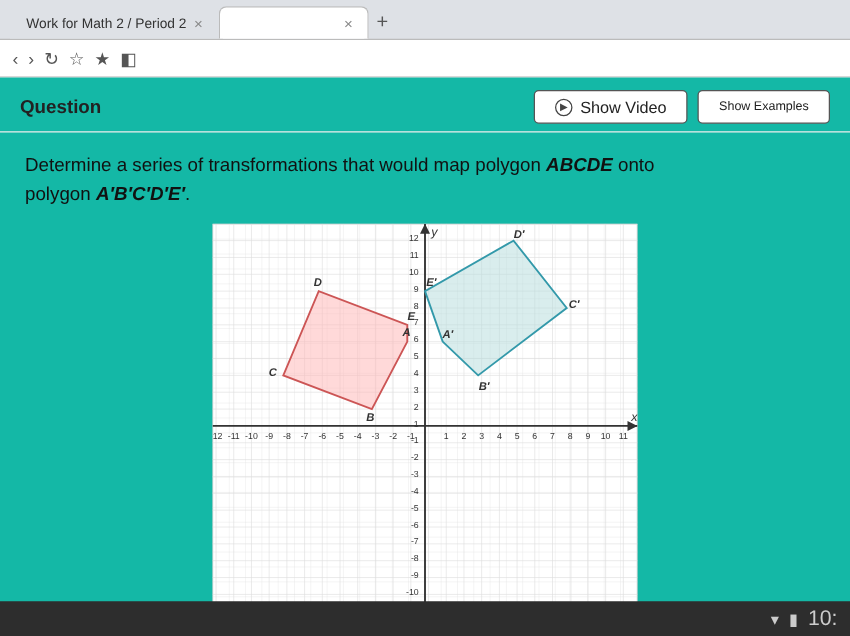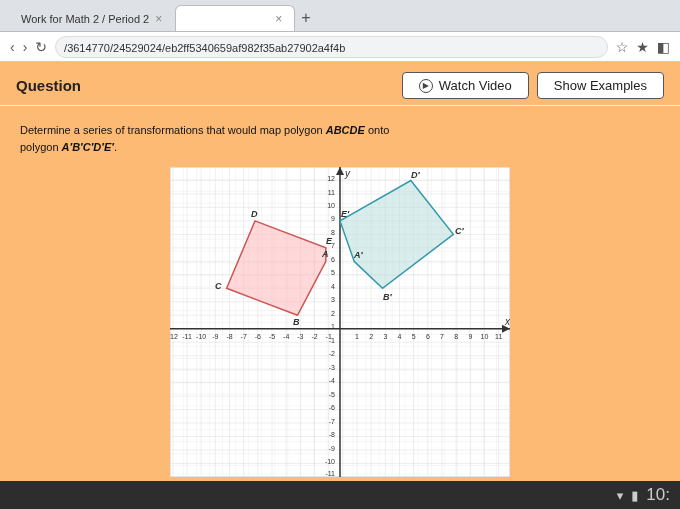--- a/index.html
+++ b/index.html
@@ -71,21 +71,21 @@
       gap: 8px;
       align-items: center;
     }
     .browser-icon {
       font-size: 14px;
       color: #555;
     }
 
     
     .page-content {
-      background: #fdba74;
+      background: #14b8a6;
       height: calc(509px - 62px);
       overflow: hidden;
       position: relative;
     }
 
     
     .question-header {
       display: flex;
       justify-content: space-between;
       align-items: center;
@@ -111,42 +111,42 @@
       display: flex;
       align-items: center;
       gap: 6px;
       color: #222;
     }
     .btn-show {
       background: #fff;
       border: 1.5px solid #555;
       border-radius: 4px;
       padding: 5px 16px;
-      font-size: 13px;
+      font-size: 10px;
       cursor: pointer;
       color: #222;
     }
     .play-icon {
       width: 14px;
       height: 14px;
       border: 1.5px solid #444;
       border-radius: 50%;
       display: inline-flex;
       align-items: center;
       justify-content: center;
       font-size: 8px;
       color: #444;
     }
 
     
     .main-area {
       padding: 16px 20px 8px 20px;
     }
     .question-text {
-      font-size: 11px;
+      font-size: 15px;
       color: #111;
       line-height: 1.5;
       margin-bottom: 12px;
     }
     .question-text em {
       font-style: italic;
       font-weight: bold;
     }
 
     
@@ -193,36 +193,35 @@
   </div>
   <div style="margin-left:6px; font-size:16px; color:#555; cursor:pointer; padding-bottom:4px;">+</div>
 </div>
 
 <div class="browser-address">
   <div class="browser-icons">
     <span class="browser-icon">‹</span>
     <span class="browser-icon">›</span>
     <span class="browser-icon">↻</span>
   </div>
-  <div class="address-bar">/3614770/24529024/eb2ff5340659af982f35ab27902a4f4b</div>
   <div class="browser-icons">
     <span class="browser-icon">☆</span>
     <span class="browser-icon">★</span>
     <span class="browser-icon">◧</span>
   </div>
 </div>
 
 <div class="page-content">
 
   <div class="question-header">
     <span class="question-label">Question</span>
     <div class="header-buttons">
       <button class="btn-watch">
         <span class="play-icon">▶</span>
-        <span>Watch Video</span>
+        <span>Show Video</span>
       </button>
       <button class="btn-show">
         <span>Show Examples</span>
       </button>
     </div>
   </div>
 
   <div class="main-area">
     <div class="question-text">
       <span>Determine a series of transformations that would map polygon </span><em>ABCDE</em><span> onto</span><br>

